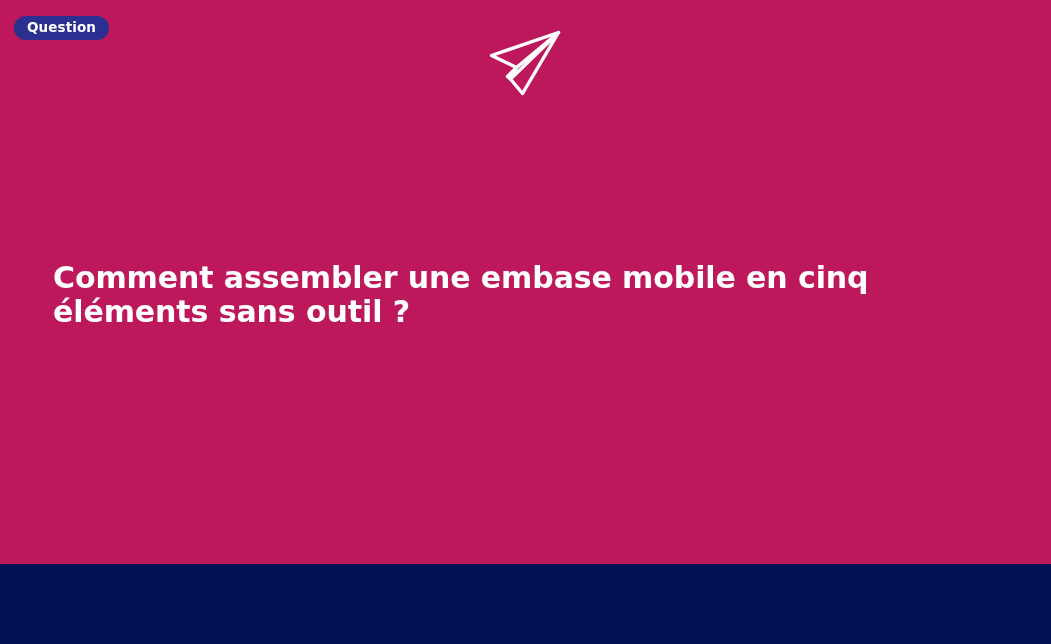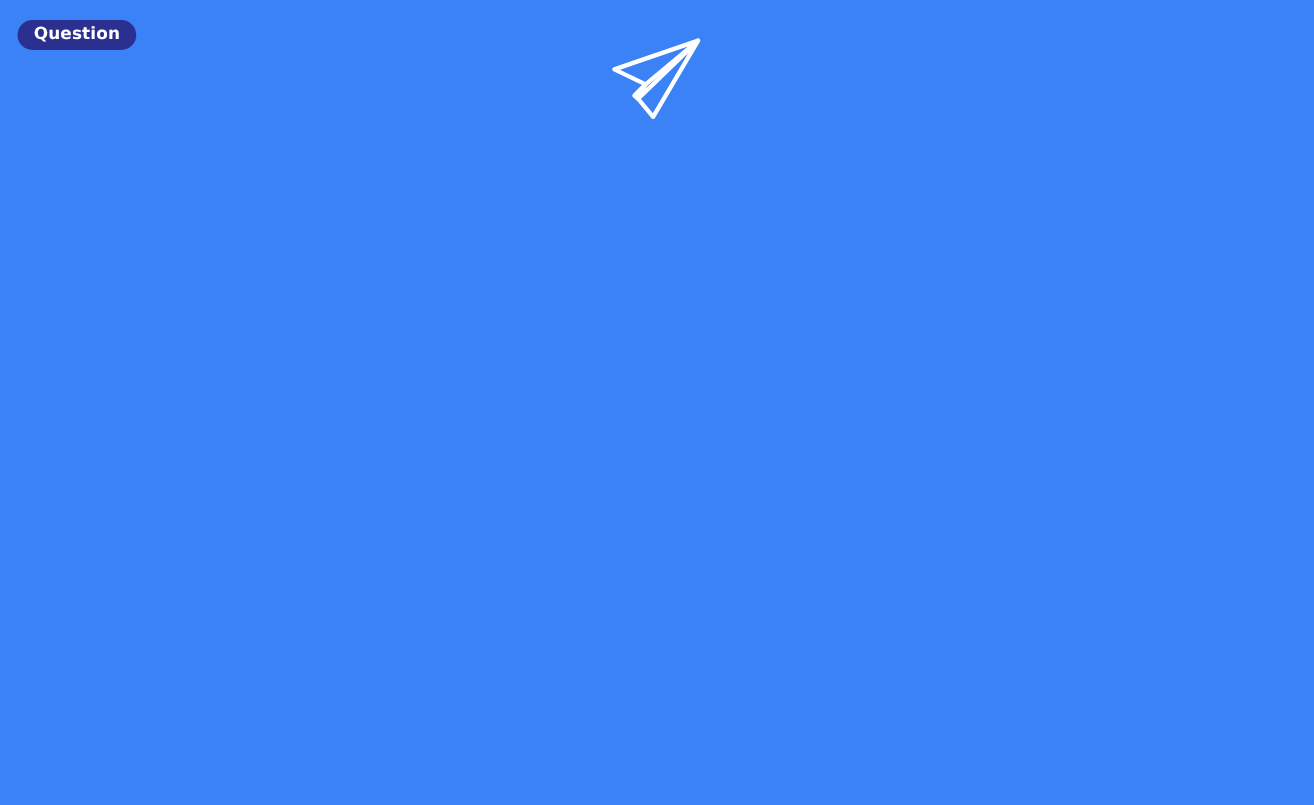--- a/index.html
+++ b/index.html
@@ -13,22 +13,22 @@
     height: 644px;
     overflow: hidden;
     background: #011154;
     font-family: "DejaVu Sans", "Liberation Sans", sans-serif;
     -webkit-font-smoothing: antialiased;
   }
 
   .page {
     position: relative;
     width: 1051px;
-    height: 644px;
-    background: #3b82f6;
+    height: 564px;
+    background: #be185d;
   }
 
   
   .badge {
     position: absolute;
     left: 14px;
     top: 16px;
     height: 24px;
     display: inline-flex;
     align-items: center;
@@ -92,14 +92,15 @@
         <path d="M70.5 3.5 L3.5 26.5 L28.5 38.5 Z"></path>
 
         <path d="M70.5 3.5 L34.5 64.5 L22.5 50.0 Z"></path>
 
         <path d="M28.5 38.5 L22.5 50.0"></path>
         <path d="M28.5 38.5 L19.5 47.5 L22.5 50.0"></path>
       </g>
     </svg>
   </div>
 
+  <h1 class="heading">Comment assembler une embase mobile en cinq éléments sans outil ?</h1>
 
 </div>
 
 </body></html>

